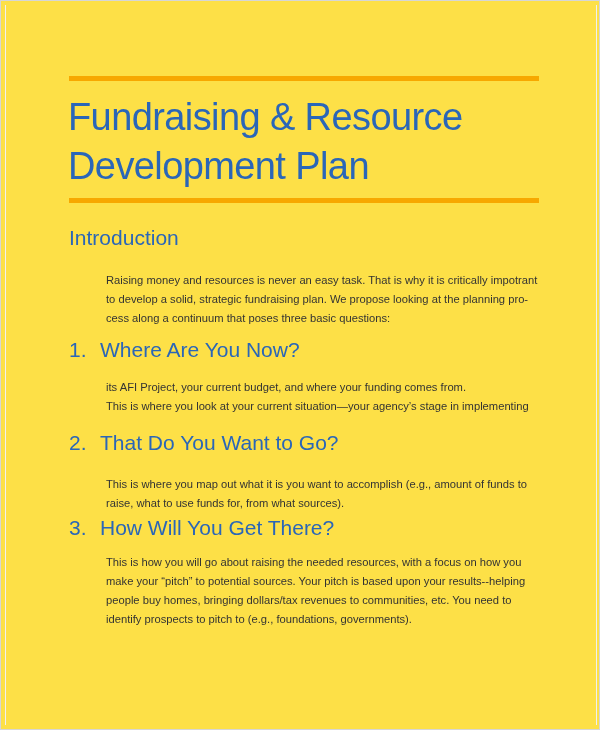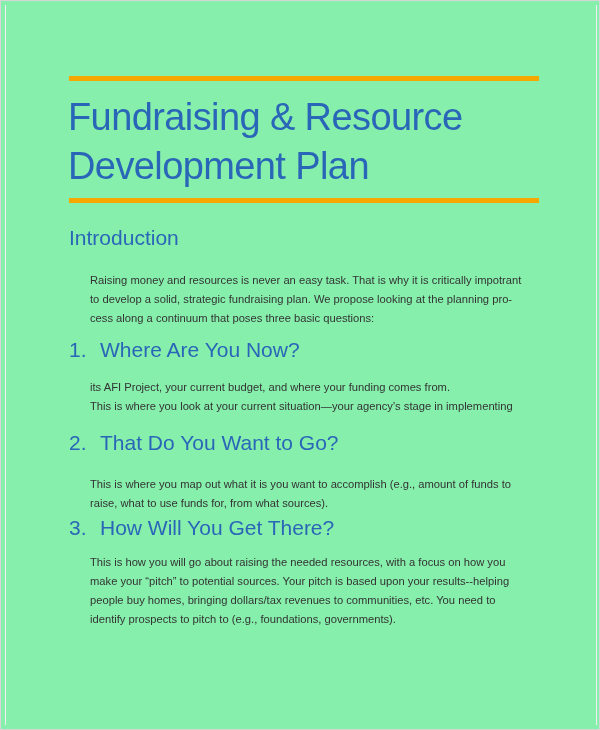--- a/index.html
+++ b/index.html
@@ -12,21 +12,21 @@
       height: 730px;
       position: relative;
       overflow: hidden;
       font-family: "Liberation Sans", "DejaVu Sans", sans-serif;
     }
     .page-frame {
       position: absolute;
       left: 0; top: 0;
       width: 598px; height: 728px;
       border: 1px solid #d6d6d6;
-      background: #86efac;
+      background: #fde047;
     }
     .page-inner-line {
       position: absolute;
       left: 4px; top: 4px;
       width: 590px; height: 720px;
       border-left: 1px solid #f0f0f0;
       border-right: 1px solid #f0f0f0;
     }
     .rule {
       position: absolute;
@@ -69,21 +69,21 @@
 
     .body-text {
       position: absolute;
       left: 89px;
       width: 450px;
       margin: 0;
       font-size: 11.2px;
       line-height: 19px;
       color: #333333;
     }
-    .body-text span { display: block; white-space: nowrap; }
+    .body-text span { display: block; white-space: nowrap; margin-left: 16px; }
 
     #intro-heading { top: 224px; }
     #intro-body { top: 270px; }
 
     #s1-heading { top: 336px; }
     #s1-body { top: 377px; }
 
     #s2-heading { top: 429px; }
     #s2-body { top: 474px; }
 

